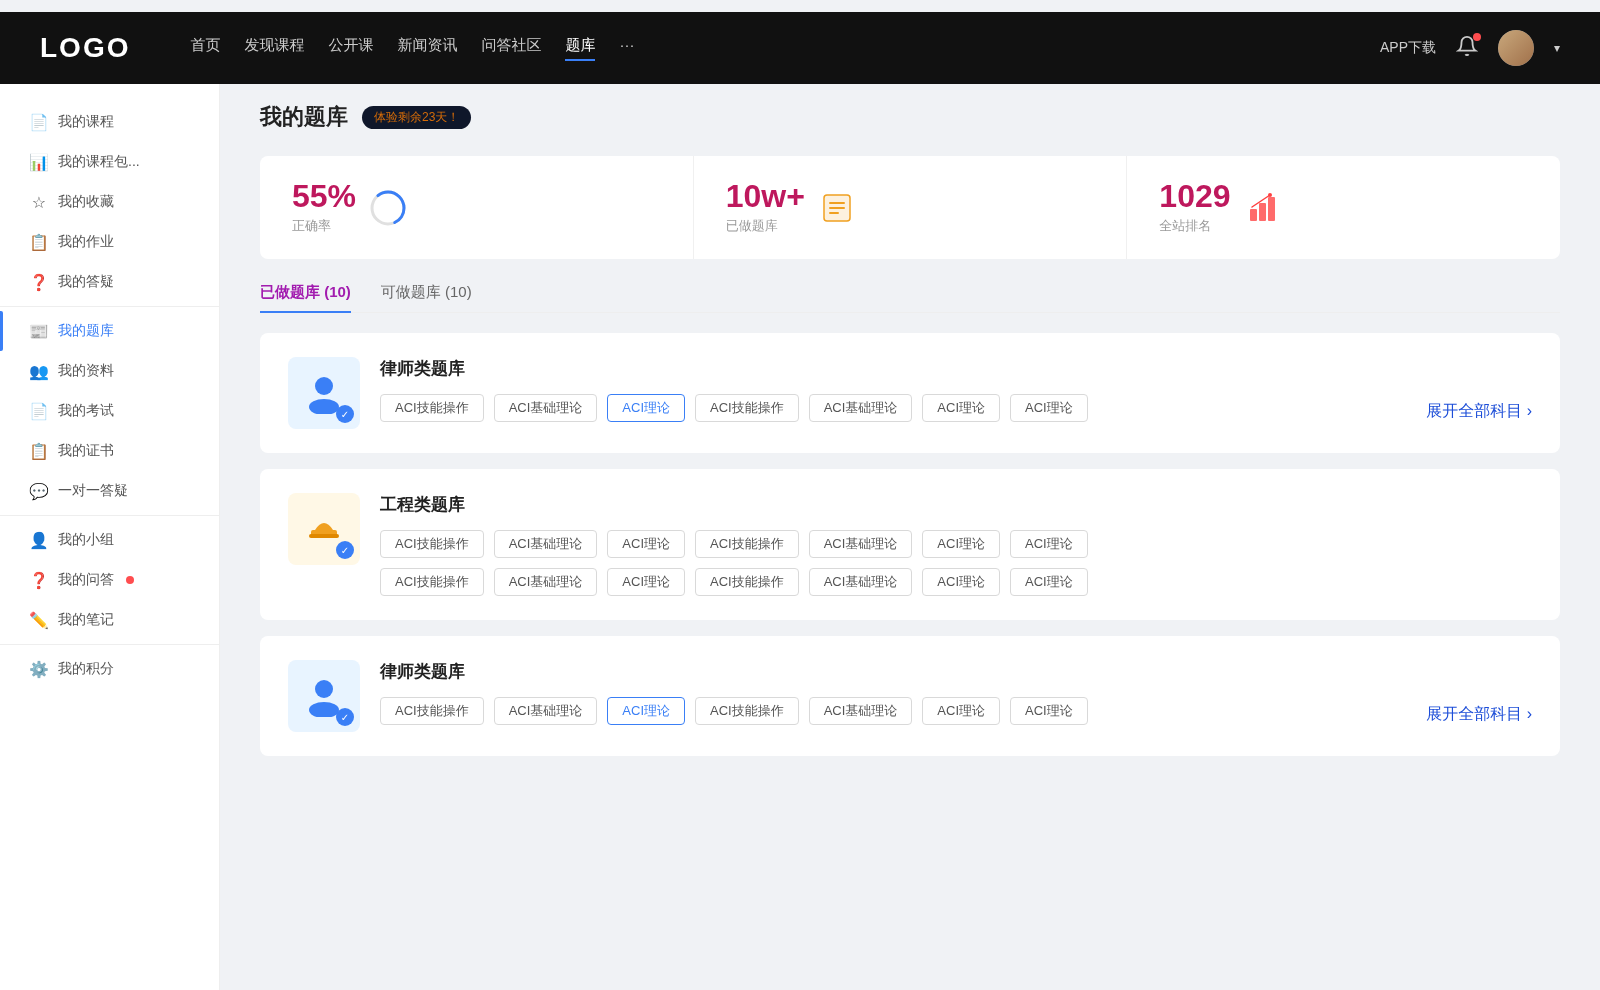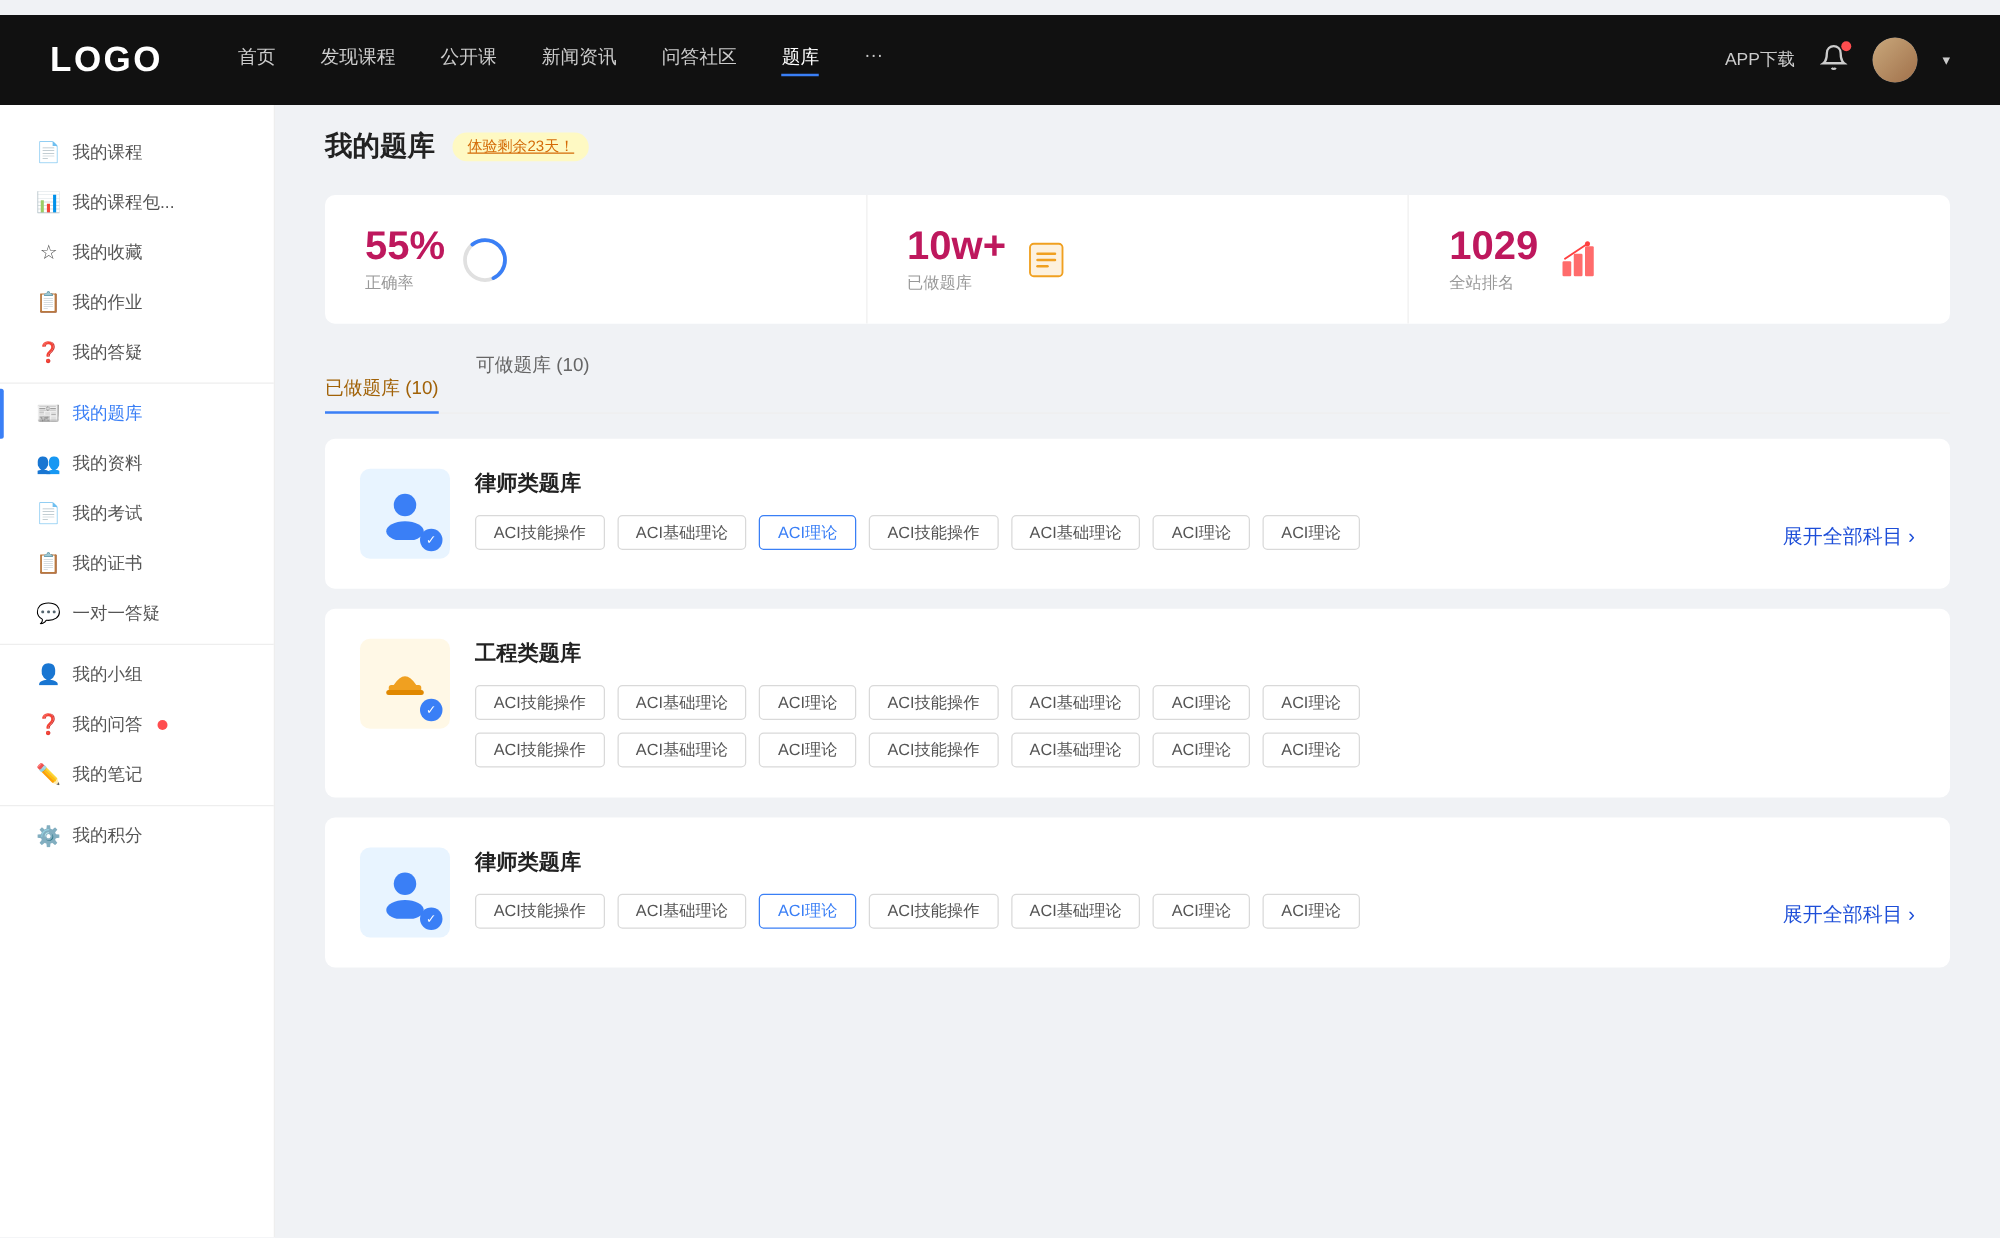--- a/index.html
+++ b/index.html
@@ -19,21 +19,21 @@
     .topnav-logo {
       color: #fff;
       font-size: 28px;
       font-weight: bold;
       letter-spacing: 2px;
       margin-right: 60px;
       min-width: 80px;
     }
     .topnav-links {
       display: flex;
-      gap: 36px;
+      gap: 24px;
       flex: 1;
     }
     .topnav-link {
       color: #ccc;
       font-size: 15px;
       cursor: pointer;
       text-decoration: none;
       padding-bottom: 4px;
     }
     .topnav-link.active {
@@ -192,27 +192,26 @@
       align-items: center;
       gap: 14px;
       margin-bottom: 24px;
     }
     .page-title {
       font-size: 22px;
       font-weight: 600;
       color: #222;
     }
     .trial-badge {
-      background: #fef9c3;
+      background: #0f172a;
       color: #d46b08;
       font-size: 12px;
       padding: 3px 12px;
       border-radius: 12px;
       font-weight: 500;
-      text-decoration: underline;
     }
 
     
     .stats-row {
       display: flex;
       gap: 0;
       background: #fff;
       border-radius: 8px;
       margin-bottom: 24px;
       overflow: hidden;
@@ -255,23 +254,22 @@
       border-bottom: 1px solid #eee;
     }
     .tab-item {
       font-size: 15px;
       color: #666;
       padding-bottom: 10px;
       cursor: pointer;
       position: relative;
     }
     .tab-item.active {
-      color: #a16207;
-      font-weight: 400;
-      margin-top: 18px;
+      color: #a21caf;
+      font-weight: 700;
     }
     .tab-item.active::after {
       content: '';
       position: absolute;
       bottom: -1px;
       left: 0;
       right: 0;
       height: 2px;
       background: #3a7ff6;
     }

